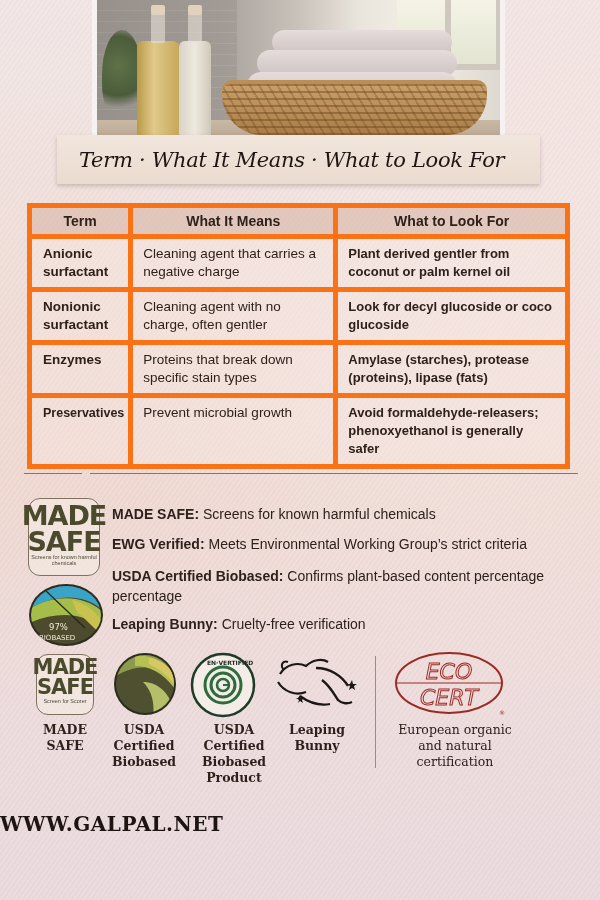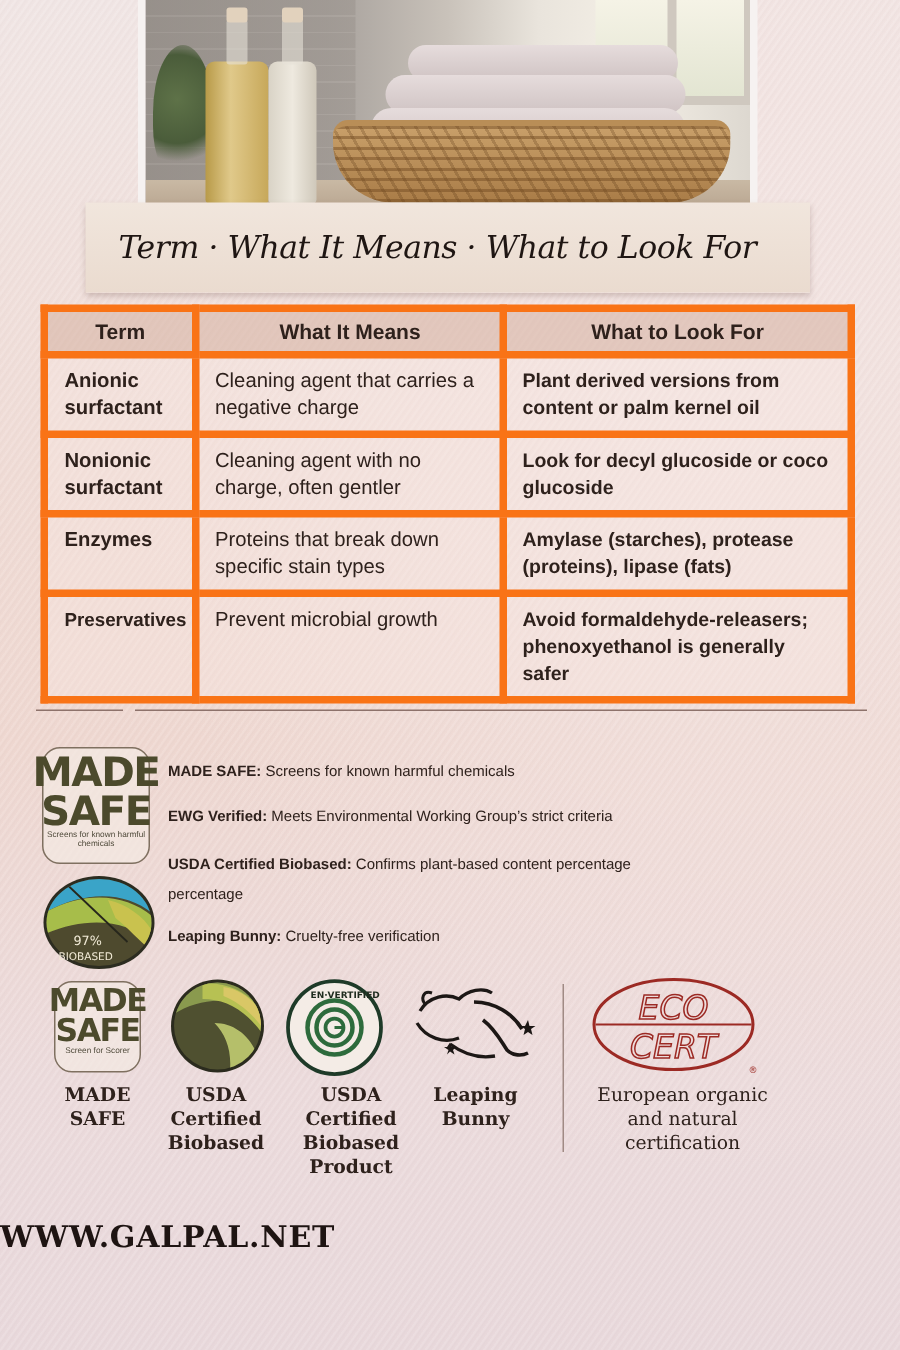--- a/index.html
+++ b/index.html
@@ -45,21 +45,21 @@
   .basket { position:absolute; left:125px; top:80px; width:265px; height:55px;
     border-radius: 10px 10px 40px 40px;
     background:
       repeating-linear-gradient(0deg, rgba(110,70,30,.45) 0 2px, rgba(0,0,0,0) 2px 7px),
       repeating-linear-gradient(60deg, rgba(90,55,20,.25) 0 2px, rgba(0,0,0,0) 2px 8px),
       linear-gradient(180deg,#c9a06a,#a97c47);
     border-top: 4px solid #b98e57; }
 
   
   .banner {
-    position: absolute; left: 57px; top: 135px; width: 483px; height: 60px;
+    position: absolute; left: 57px; top: 135px; width: 483px; height: 49px;
     background: linear-gradient(180deg,#f1e6dd,#eadbcf);
     box-shadow: 0 2px 4px rgba(90,60,50,.25);
     display:flex; align-items:center; padding-left: 22px;
   }
   .banner-title {
     font-family: "DejaVu Serif", serif; font-style: italic; font-size: 21px; color: #1f1613; letter-spacing: -0.3px;
   }
 
   
   .terms {
@@ -86,21 +86,21 @@
   .cert-heading {
     position: absolute; left: 24px; top: 460px; width: 554px; height: 26px;
     display:flex; align-items:center; gap: 8px;
   }
   .cert-heading .rule { flex: 1; height: 1px; background: #8d726b; }
   .cert-heading .rule.left { flex: 0 0 58px; }
   .cert-heading-text { font-family: "Liberation Serif", serif; font-size: 19.5px; color: #2a1c18; white-space: nowrap; }
 
   
   .cert-list { position: absolute; left: 112px; top: 505px; width: 488px; }
-  .cert-line { font-size: 10px; line-height: 19px; color: #2e211c; position:absolute; left:0; white-space: nowrap; }
+  .cert-line { font-size: 14px; line-height: 19px; color: #2e211c; position:absolute; left:0; white-space: nowrap; }
   .cert-line b { font-weight: bold; }
   .cert-line.l1 { top: 0; }
   .cert-line.l2 { top: 30px; }
   .cert-line.l3 { top: 62px; }
   .cert-line.l3b { top: 82px; left: 0; }
   .cert-line.l4 { top: 110px; }
 
   .logo-madesafe {
     position: absolute; border: 1.5px solid #7f7060; border-radius: 12px; background: rgba(243,234,226,.7);
     display:flex; flex-direction:column; align-items:center; justify-content:flex-start; color: #4c4a2c;
@@ -169,21 +169,21 @@
     <tr>
       <th>Term</th>
       <th>What It Means</th>
       <th>What to Look For</th>
     </tr>
   </thead>
   <tbody>
     <tr class="r1">
       <td class="c-term">Anionic surfactant</td>
       <td class="c-means">Cleaning agent that carries a negative charge</td>
-      <td class="c-look">Plant derived versions from content or palm kernel oil</td>
+      <td class="c-look">Plant derived gentler from coconut or palm kernel oil</td>
     </tr>
     <tr class="r2">
       <td class="c-term">Nonionic surfactant</td>
       <td class="c-means">Cleaning agent with no charge, often gentler</td>
       <td class="c-look">Look for decyl glucoside or coco glucoside</td>
     </tr>
     <tr class="r3">
       <td class="c-term">Enzymes</td>
       <td class="c-means">Proteins that break down specific stain types</td>
       <td class="c-look">Amylase (starches), protease (proteins), lipase (fats)</td>

